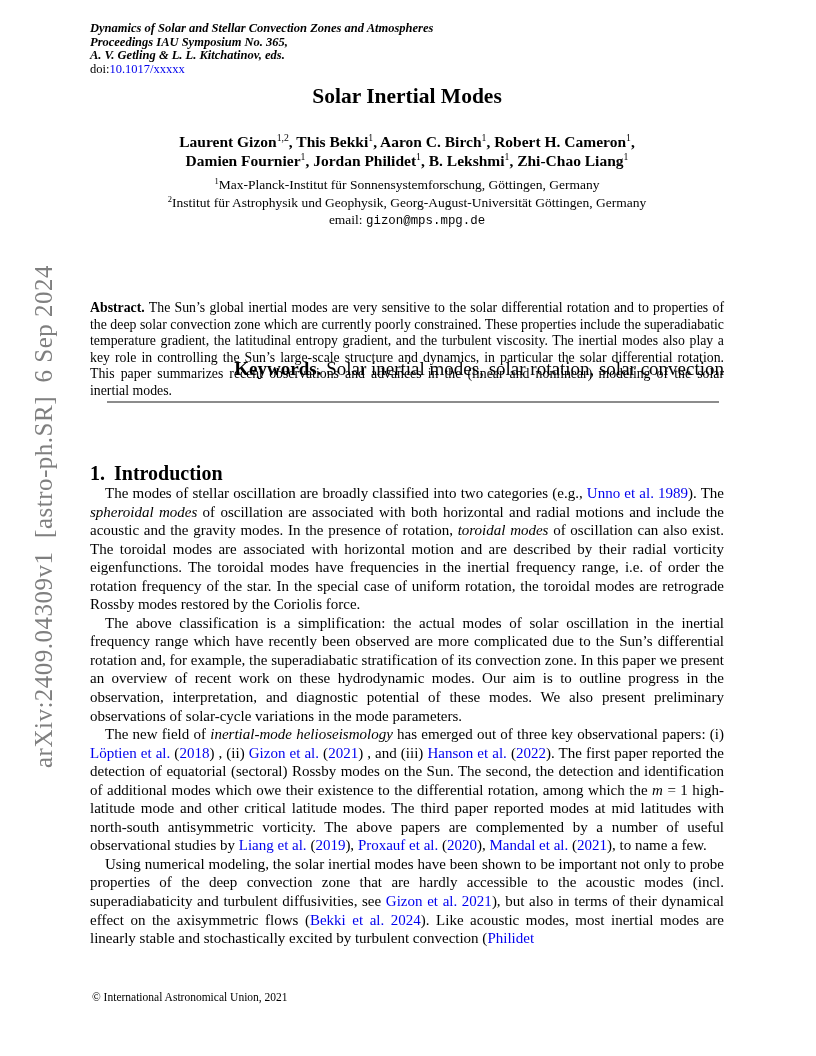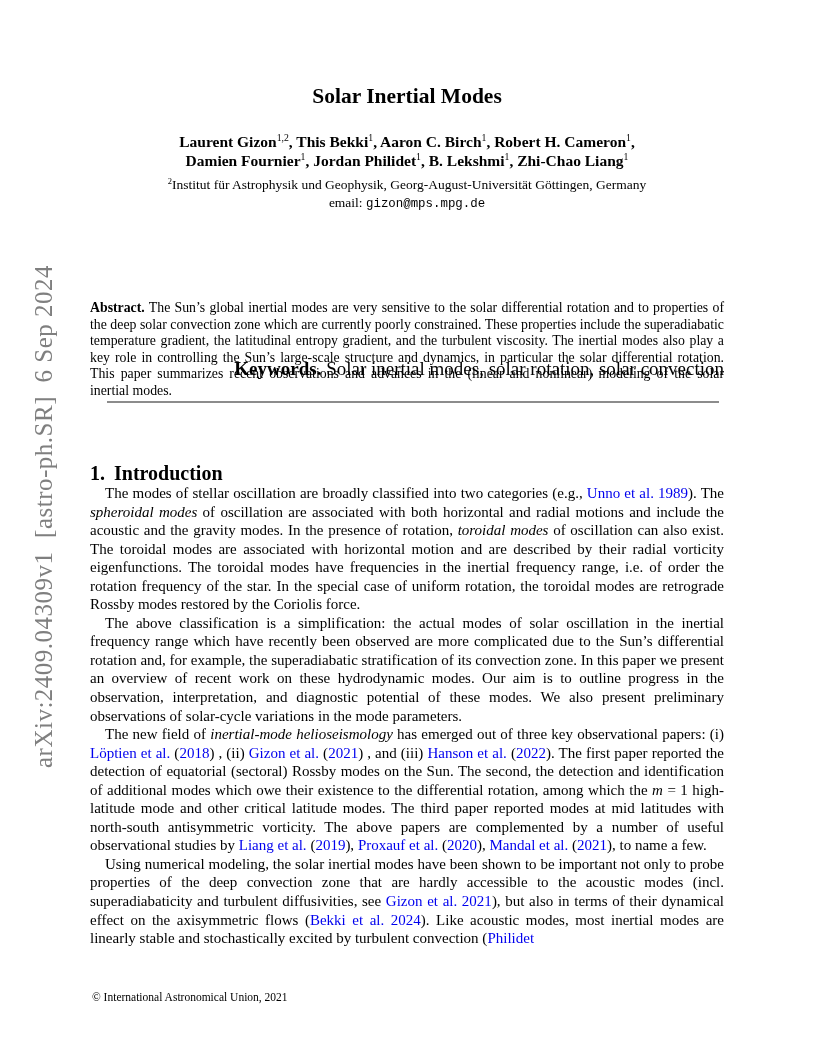--- a/index.html
+++ b/index.html
@@ -139,29 +139,36 @@
     line-height: 0;
   }
 </style>
 </head>
 <body>
 
 <div class="page">
 
   <div class="arxiv-stamp">arXiv:2409.04309v1  [astro-ph.SR]  6 Sep 2024</div>
 
+  <div class="header">
+    <div class="hline">Dynamics of Solar and Stellar Convection Zones and Atmospheres</div>
+    <div class="hline">Proceedings IAU Symposium No. 365,</div>
+    <div class="hline">A. V. Getling &amp; L. L. Kitchatinov, eds.</div>
+    <div class="doi-line"><span>doi:</span><span class="seg-a">10.1017/xxxxx</span></div>
+  </div>
 
   <div class="paper-title">Solar Inertial Modes</div>
 
   <div class="authors">
     <div><span>Laurent Gizon</span><span class="seg-sup">1,2</span><span>, This Bekki</span><span class="seg-sup">1</span><span>, Aaron C. Birch</span><span class="seg-sup">1</span><span>, Robert H. Cameron</span><span class="seg-sup">1</span><span>,</span></div>
     <div><span>Damien Fournier</span><span class="seg-sup">1</span><span>, Jordan Philidet</span><span class="seg-sup">1</span><span>, B. Lekshmi</span><span class="seg-sup">1</span><span>, Zhi-Chao Liang</span><span class="seg-sup">1</span></div>
   </div>
 
   <div class="affiliations">
+    <div><span class="seg-sup">1</span><span>Max-Planck-Institut für Sonnensystemforschung, Göttingen, Germany</span></div>
     <div><span class="seg-sup">2</span><span>Institut für Astrophysik und Geophysik, Georg-August-Universität Göttingen, Germany</span></div>
     <div><span>email: </span><span class="seg-m">gizon@mps.mpg.de</span></div>
   </div>
 
   <div class="abstract"><span class="seg-b">Abstract.</span><span> The Sun’s global inertial modes are very sensitive to the solar differential rotation and to properties of the deep solar convection zone which are currently poorly constrained. These properties include the superadiabatic temperature gradient, the latitudinal entropy gradient, and the turbulent viscosity. The inertial modes also play a key role in controlling the Sun’s large-scale structure and dynamics, in particular the solar differential rotation. This paper summarizes recent observations and advances in the (linear and nonlinear) modeling of the solar inertial modes.</span></div>
 
   <div class="keywords"><span class="seg-b">Keywords.</span><span> Solar inertial modes, solar rotation, solar convection</span></div>
 
   <div class="separator-rule"></div>
 

